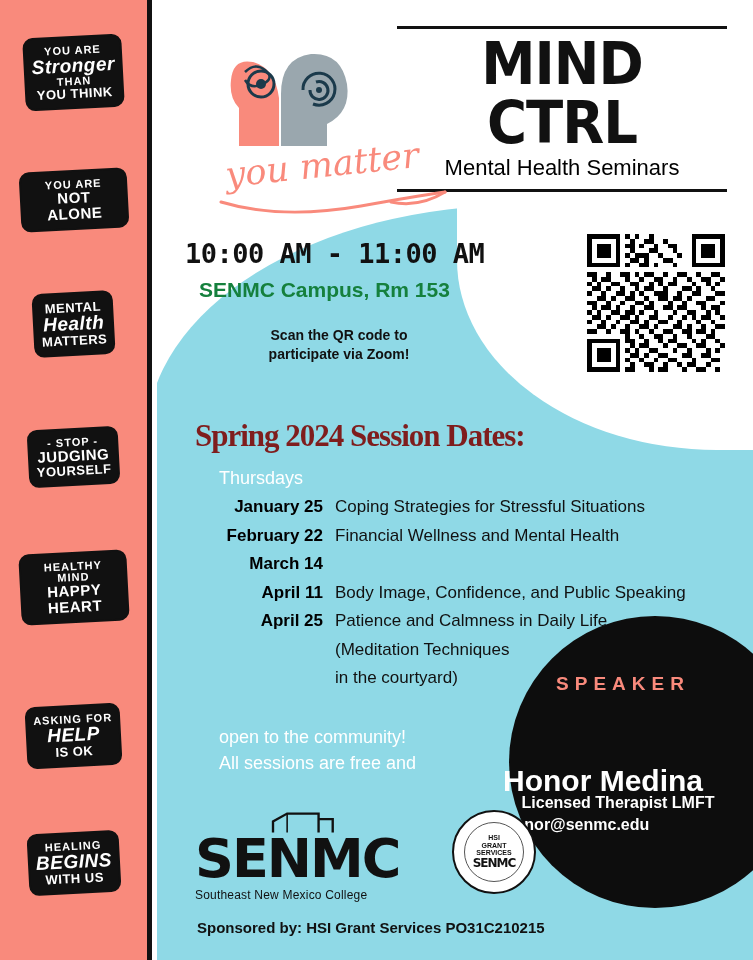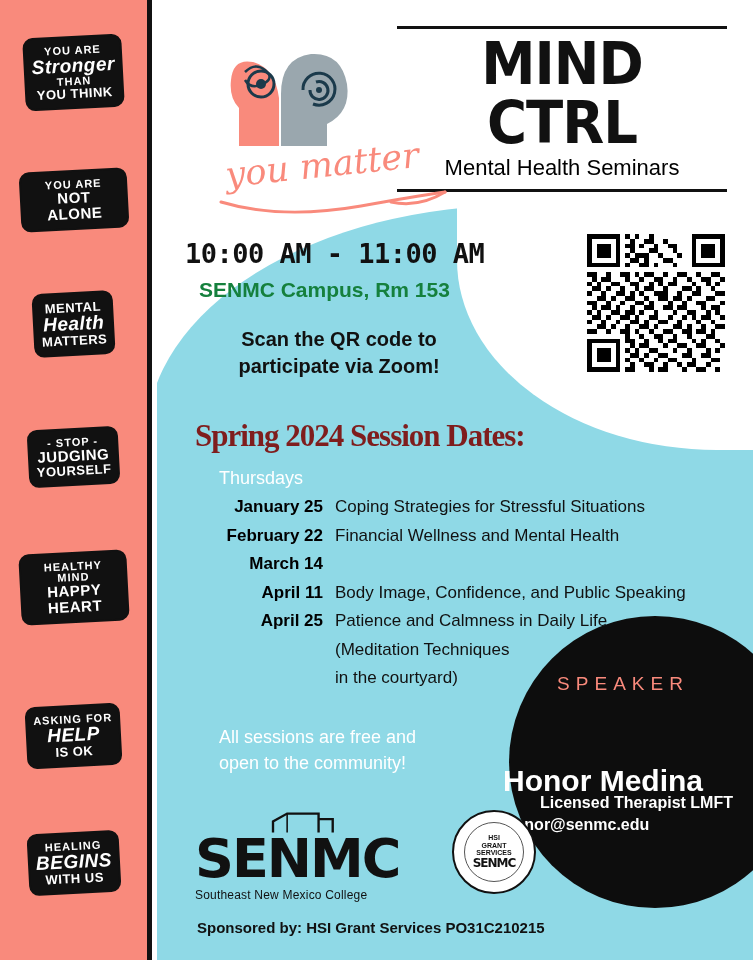--- a/index.html
+++ b/index.html
@@ -144,21 +144,21 @@
     left: 42px; top: 278px;
     font-weight: bold;
     font-size: 21px;
     color: #15803d;
   }
   .scan {
     position: absolute;
     left: 62px; top: 326px;
     width: 240px;
     font-weight: bold;
-    font-size: 20px;
+    font-size: 14px;
     line-height: 1.35;
     color: #111111;
     text-align: center;
   }
 
   
   .qr-wrap {
     position: absolute;
     right: 22px; top: 228px;
     width: 150px; height: 150px;
@@ -225,37 +225,37 @@
     border-radius: 50%;
     background: #0d0d0d;
   }
   .speaker-label {
     position: absolute;
     right: 30px; bottom: 265px;
     width: 200px;
     text-align: center;
     color: #f98a7c;
     font-size: 19px;
-    font-weight: normal;
+    font-weight: bold;
     letter-spacing: 6px;
   }
   .speaker-name {
     position: absolute;
     right: 20px; bottom: 162px;
     width: 230px;
     text-align: left;
     color: #ffffff;
     font-size: 30px;
     font-weight: bold;
   }
   .speaker-role {
     position: absolute;
     right: 20px; bottom: 148px;
     width: 230px;
-    text-align: right;
+    text-align: center;
     color: #ffffff;
     font-size: 16px;
     font-weight: bold;
     margin-left: 44px;
   }
   .speaker-email {
     position: absolute;
     right: 20px; bottom: 126px;
     width: 230px;
     text-align: left;
@@ -675,22 +675,22 @@
         <div class="date-col"></div>
         <div class="desc-col">(Meditation Techniques</div>
       </div>
       <div class="date-row">
         <div class="date-col"></div>
         <div class="desc-col">in the courtyard)</div>
       </div>
     </div>
 
     <div class="free-note">
+      <div>open to the community!</div>
       <div>All sessions are free and</div>
-      <div>open to the community!</div>
     </div>
 
     <div class="speaker-circle"></div>
     <div class="speaker-label">SPEAKER</div>
     <div class="speaker-name">Honor Medina</div>
     <div class="speaker-role">Licensed Therapist LMFT</div>
     <div class="speaker-email">Honor@senmc.edu</div>
 
     <div class="senmc-logo">
       <svg viewBox="0 0 240 28" width="200" height="22" style="display:block;margin-bottom:-2px;">

